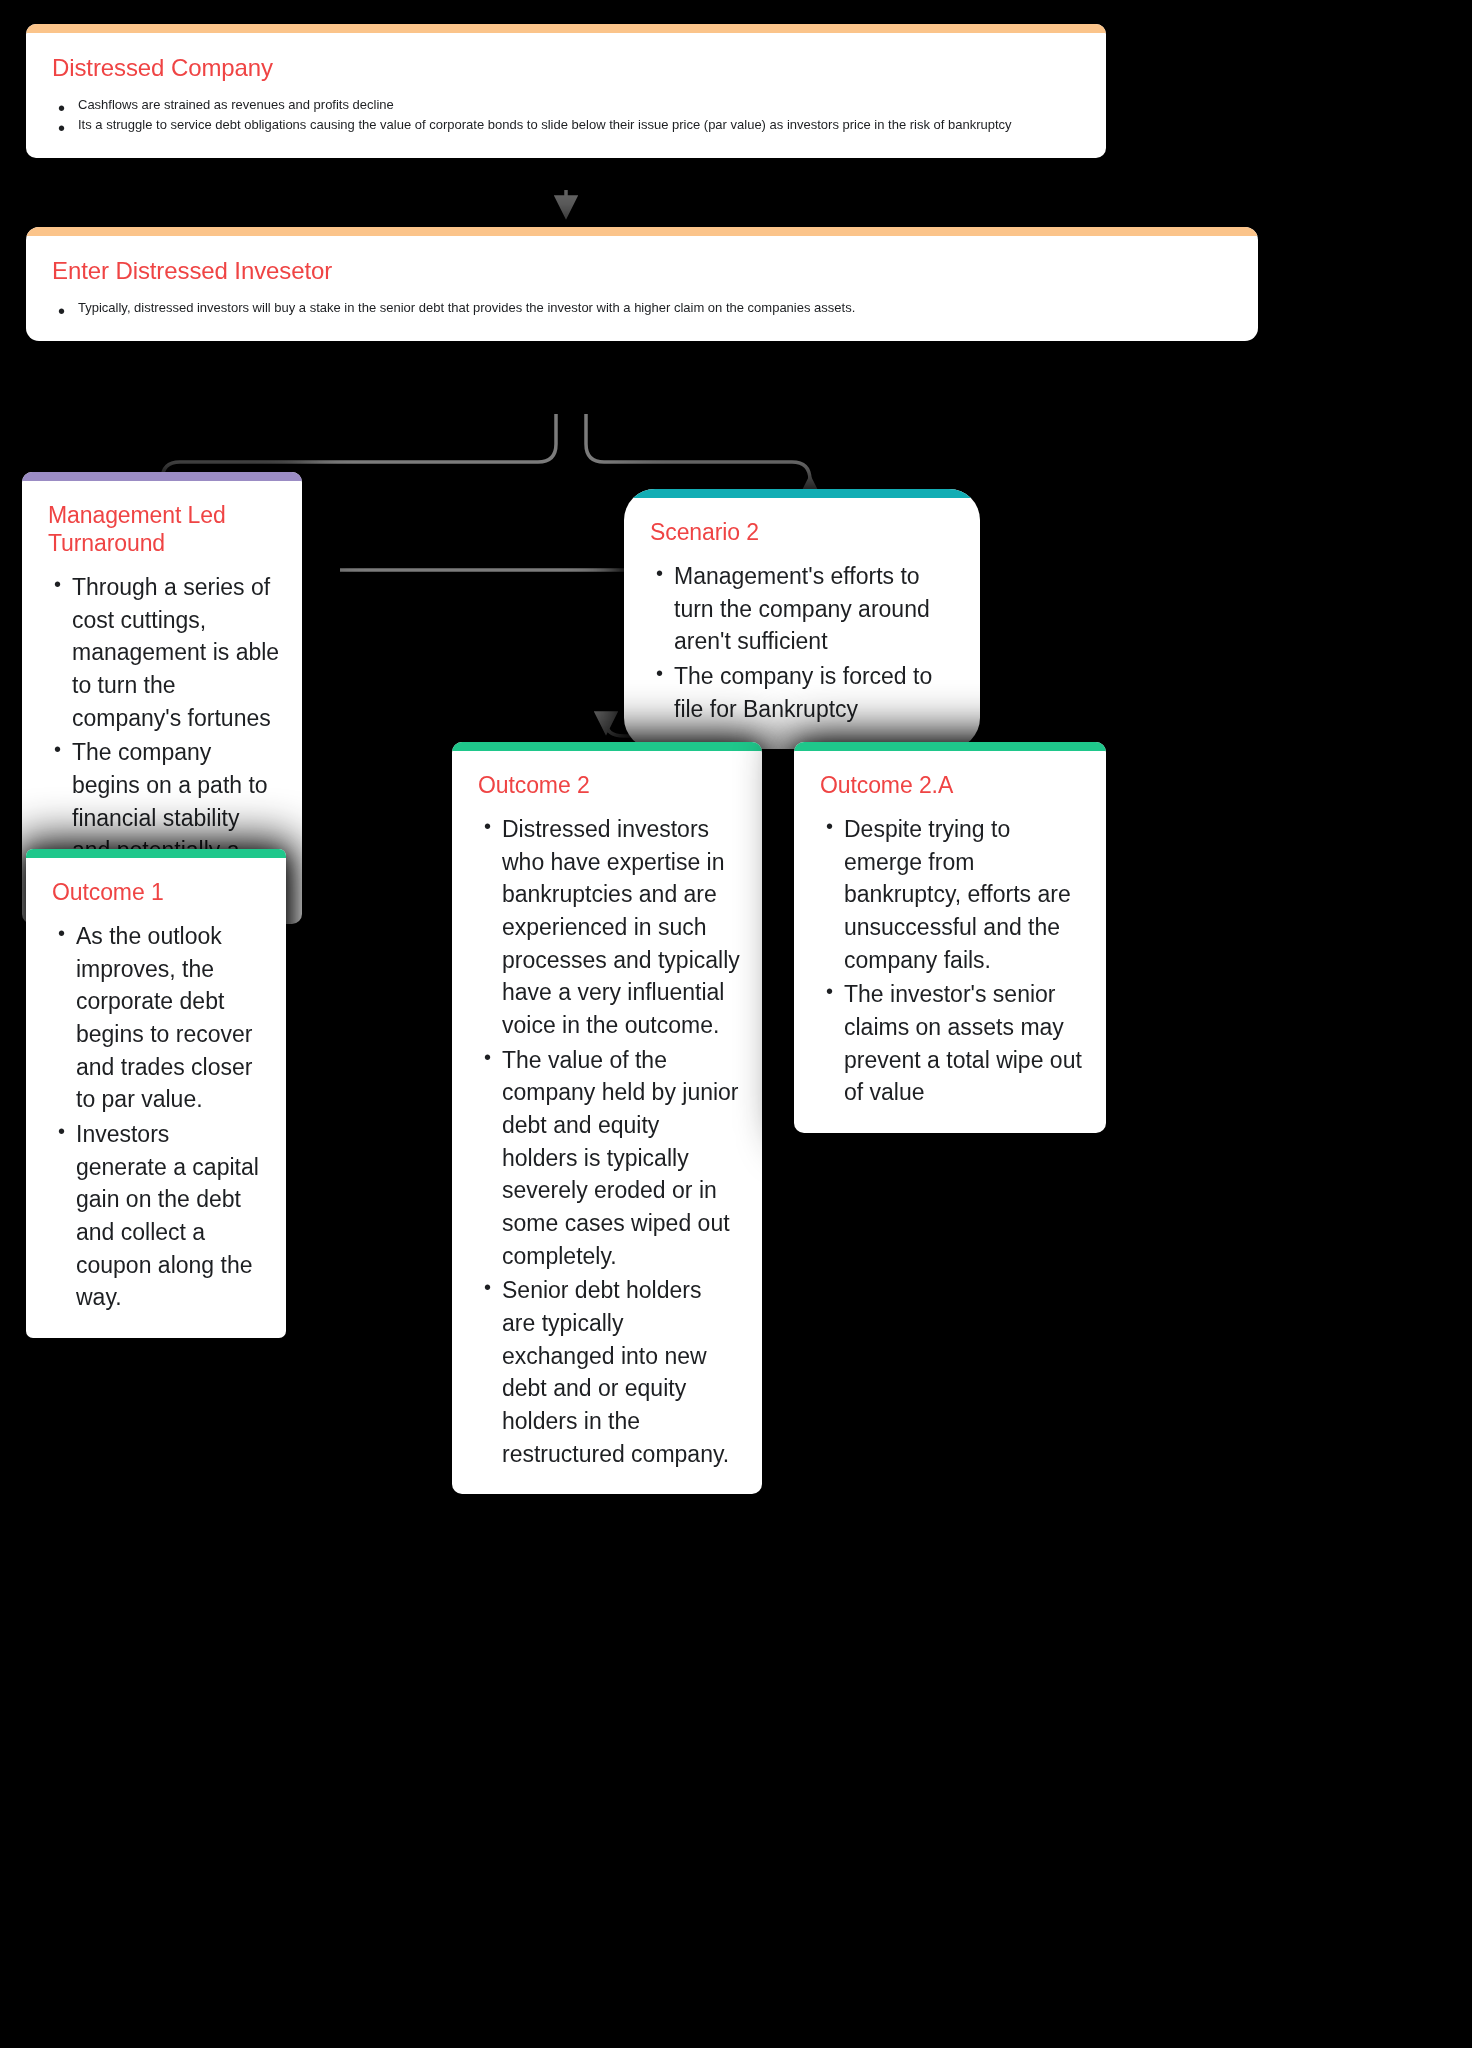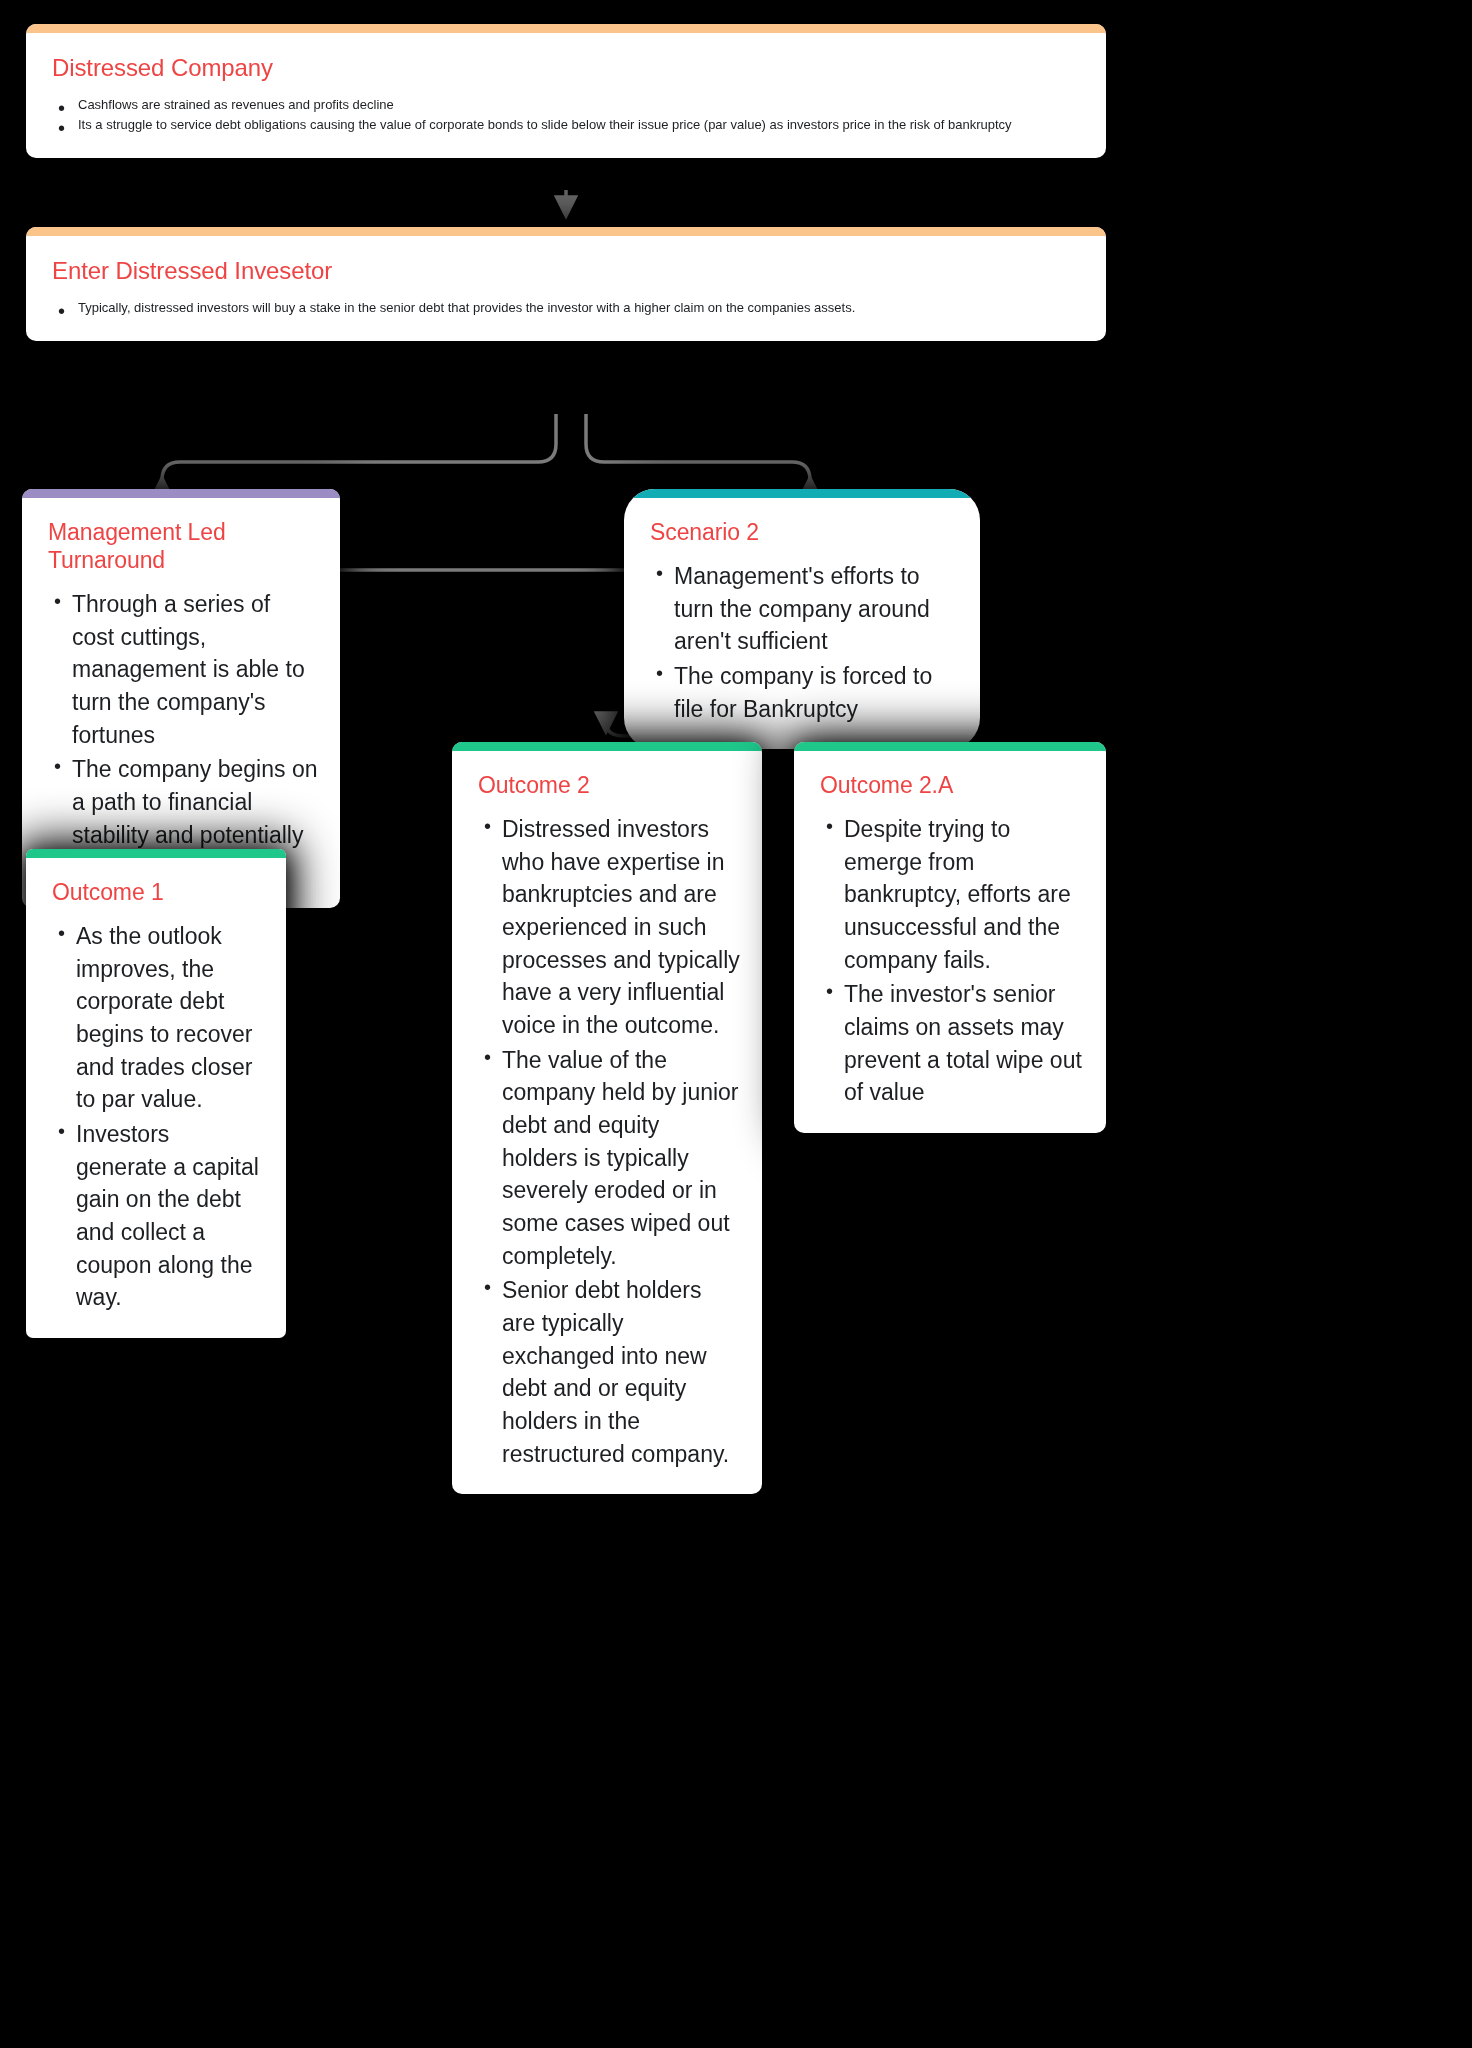--- a/index.html
+++ b/index.html
@@ -71,22 +71,22 @@
   
   .narrow .bullets li {
     font-size: 23px;
     line-height: 1.42;
     padding-left: 24px;
   }
   .narrow .card-title { font-size: 23px; }
 
   
   #card-distressed-company { left: 26px;  top: 24px;   width: 1080px; }
-  #card-enter-investor     { left: 26px;  top: 227px;  width: 1080px; }
-  #card-mgmt-turnaround    { left: 22px;  top: 489px;  width: 318px; }
+  #card-enter-investor     { left: 26px;  top: 227px;  width: 1232px; border-radius: 13px; }
+  #card-mgmt-turnaround    { left: 22px;  top: 472px;  width: 280px; }
   #card-scenario-2         { left: 624px; top: 489px;  width: 356px; border-radius: 31px; }
   #card-outcome-1          { left: 26px;  top: 849px;  width: 260px; border-radius: 7px; }
   #card-outcome-2          { left: 452px; top: 742px;  width: 310px; }
   #card-outcome-2a         { left: 794px; top: 742px;  width: 312px; }
 </style>
 </head>
 <body>
 
 <div id="stage">
 

